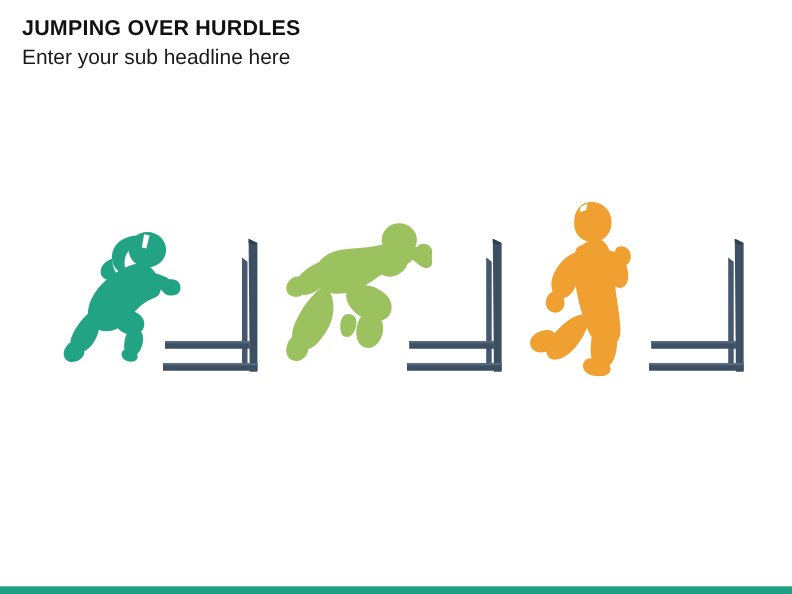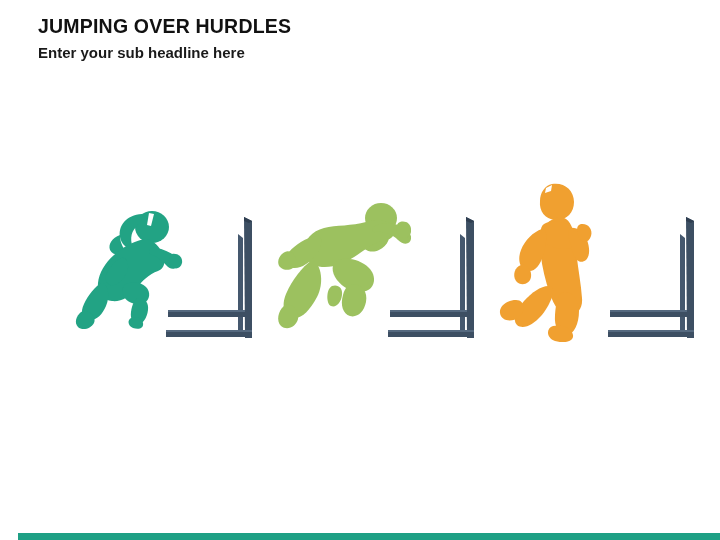--- a/index.html
+++ b/index.html
@@ -13,21 +13,20 @@
     position: relative;
     overflow: hidden;
     font-family: "Liberation Sans", sans-serif;
     -webkit-font-smoothing: antialiased;
   }
 
   #slide {
     position: absolute;
     inset: 0;
     background: #ffffff;
-    margin-left: 18px;
   }
 
   
   #header {
     position: absolute;
     left: 20px;
     top: 14px;
     width: 660px;
   }
   #slide-title {
@@ -35,22 +34,22 @@
     font-size: 19.5px;
     font-weight: bold;
     letter-spacing: 0.2px;
     color: #111111;
     line-height: 24px;
     margin: 0;
     white-space: nowrap;
   }
   #slide-subtitle {
     font-family: "Liberation Sans", sans-serif;
-    font-size: 15px;
-    font-weight: bold;
+    font-size: 19px;
+    font-weight: normal;
     color: #1a1a1a;
     line-height: 20px;
     margin: 5px 0 0 0;
     white-space: nowrap;
   }
 
   
   #artwork {
     position: absolute;
     left: 0;

